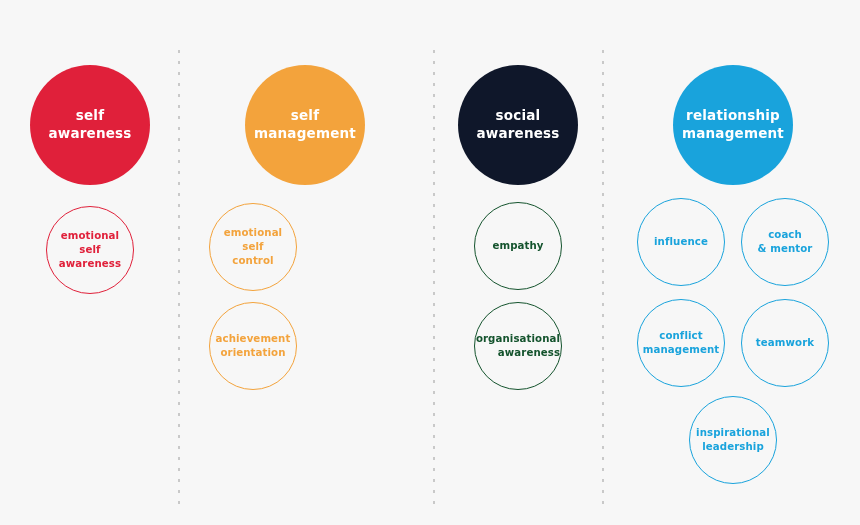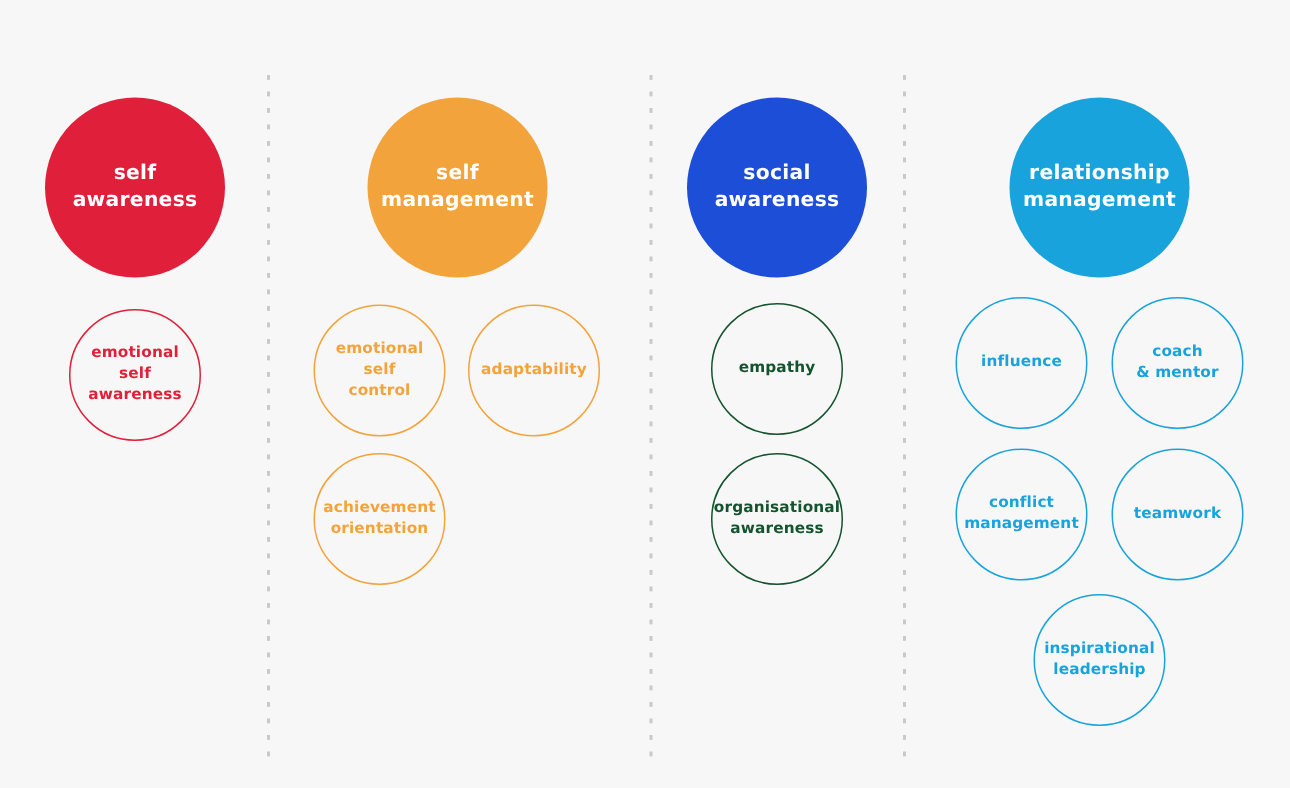--- a/index.html
+++ b/index.html
@@ -85,21 +85,21 @@
   }
 
   
   .theme-red    { color: #e0203a; }
   .theme-orange { color: #f3a33c; }
   .theme-green  { color: #14532d; }
   .theme-blue   { color: #19a3dc; }
 
   .fill-red    { background: #e0203a; }
   .fill-orange { background: #f3a33c; }
-  .fill-green  { background: #1d4ed8; }
+  .fill-green  { background: #0f172a; }
   .fill-blue   { background: #19a3dc; }
 </style>
 </head>
 <body>
 
 <div id="canvas">
     <div class="divider" style="left: 178px;"></div>
     <div class="divider" style="left: 433px;"></div>
     <div class="divider" style="left: 602px;"></div>
     <div class="column" style="left: 0px; width: 860px;">
@@ -116,37 +116,34 @@
     <div class="column" style="left: 0px; width: 860px;">
       <div class="domain-circle fill-orange" style="left: 245px; top: 48px; width: 120px; height: 120px;">
         <span class="domain-label">self
 management</span>
       </div>
       <div class="comp-circle theme-orange" style="left: 209px; top: 186px; width: 88px; height: 88px;">
         <span class="comp-label">emotional
 self
 control</span>
       </div>
-      <div class="comp-circle theme-orange" style="left: 312px; top: 186px; width: 88px; height: 88px;">
-        <span class="comp-label">adaptability</span>
-      </div>
       <div class="comp-circle theme-orange" style="left: 209px; top: 285px; width: 88px; height: 88px; justify-content: center;">
         <span class="comp-label">achievement
 orientation</span>
       </div>
     </div>
     <div class="column" style="left: 0px; width: 860px;">
       <div class="domain-circle fill-green" style="left: 458px; top: 48px; width: 120px; height: 120px;">
         <span class="domain-label">social
 awareness</span>
       </div>
       <div class="comp-circle theme-green" style="left: 474px; top: 185px; width: 88px; height: 88px;">
         <span class="comp-label">empathy</span>
       </div>
-      <div class="comp-circle theme-green" style="left: 474px; top: 285px; width: 88px; height: 88px;">
+      <div class="comp-circle theme-green" style="left: 474px; top: 285px; width: 88px; height: 88px; text-align: right;">
         <span class="comp-label">organisational
 awareness</span>
       </div>
     </div>
     <div class="column" style="left: 0px; width: 860px;">
       <div class="domain-circle fill-blue" style="left: 673px; top: 48px; width: 120px; height: 120px;">
         <span class="domain-label">relationship
 management</span>
       </div>
       <div class="comp-circle theme-blue" style="left: 637px; top: 181px; width: 88px; height: 88px;">

